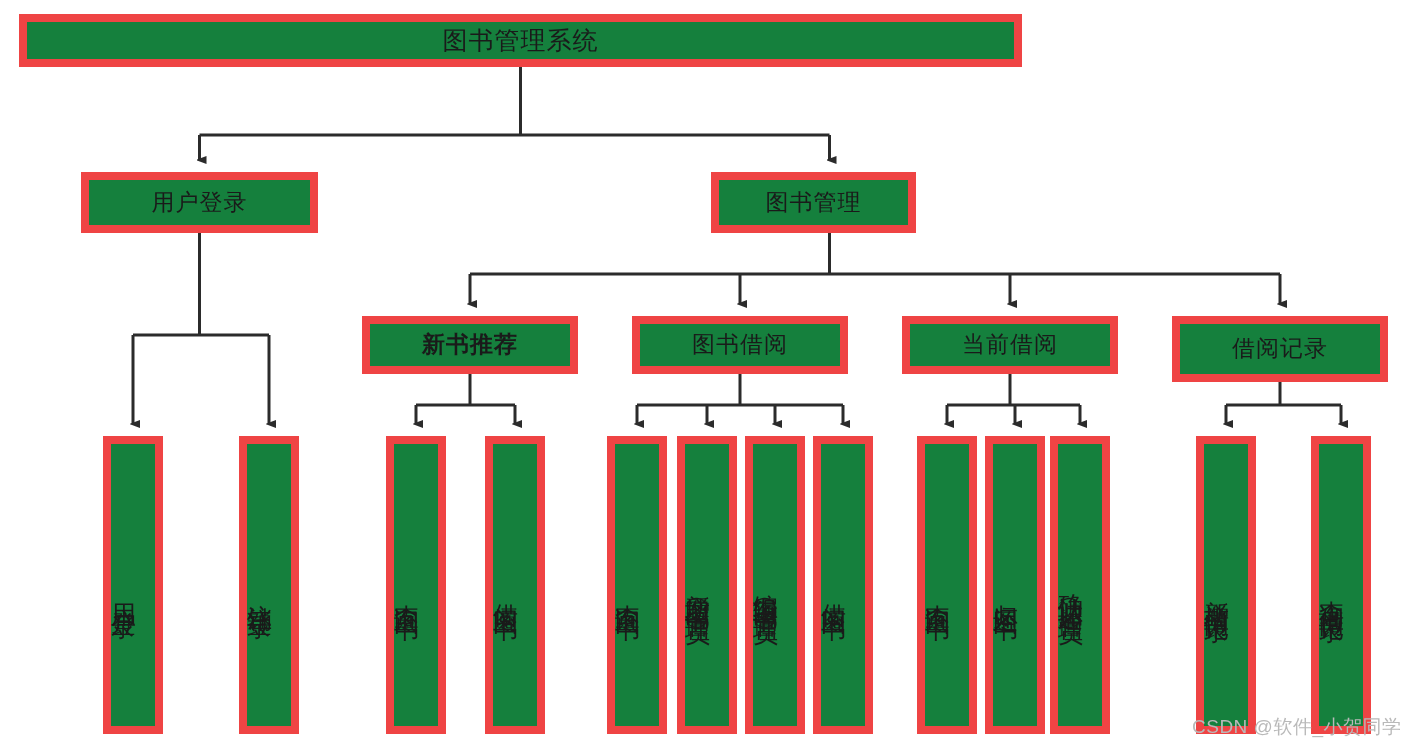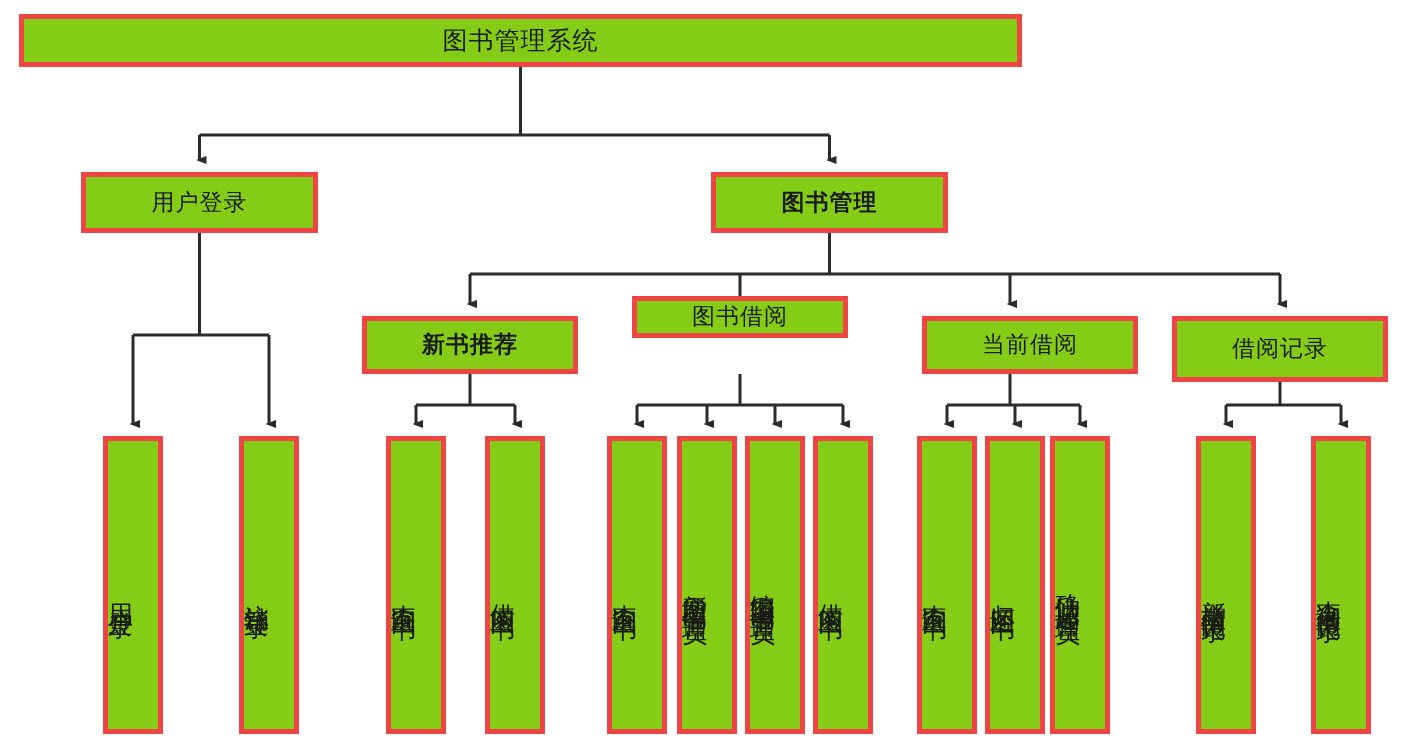--- a/index.html
+++ b/index.html
@@ -26,22 +26,22 @@
   }
   .edge {
     stroke: #2b2b2b;
     stroke-width: 3;
     fill: none;
     stroke-linecap: butt;
   }
   .node-box {
     position: absolute;
     box-sizing: border-box;
-    border: 5px solid #ef4444;
-    background: #84cc16;
+    border: 8px solid #ef4444;
+    background: #15803d;
     display: flex;
     align-items: center;
     justify-content: center;
     color: #1a1a1a;
   }
   .node-label {
     font-size: 23px;
     line-height: 1.1;
     letter-spacing: 1px;
     white-space: nowrap;
@@ -120,30 +120,30 @@
       </g>
   </svg>
 
   <div id="nodes">
       <div class="node-box title" style="left: 19px; top: 14px; width: 1003px; height: 53px;">
         <span class="node-label">图书管理系统</span>
       </div>
       <div class="node-box level2" style="left: 81px; top: 172px; width: 237px; height: 61px;">
         <span class="node-label">用户登录</span>
       </div>
-      <div class="node-box level2" style="left: 711px; top: 172px; width: 237px; height: 61px; font-weight: bold;">
+      <div class="node-box level2" style="left: 711px; top: 172px; width: 205px; height: 61px;">
         <span class="node-label">图书管理</span>
       </div>
       <div class="node-box level3" style="left: 362px; top: 316px; width: 216px; height: 58px; font-weight: bold;">
         <span class="node-label">新书推荐</span>
       </div>
-      <div class="node-box level3" style="left: 632px; top: 296px; width: 216px; height: 42px;">
+      <div class="node-box level3" style="left: 632px; top: 316px; width: 216px; height: 58px;">
         <span class="node-label">图书借阅</span>
       </div>
-      <div class="node-box level3" style="left: 902px; top: 316px; width: 216px; height: 58px; margin-left: 20px;">
+      <div class="node-box level3" style="left: 902px; top: 316px; width: 216px; height: 58px;">
         <span class="node-label">当前借阅</span>
       </div>
       <div class="node-box level3" style="left: 1172px; top: 316px; width: 216px; height: 66px;">
         <span class="node-label">借阅记录</span>
       </div>
       <div class="node-box vertical leaf" style="left: 103px; top: 436px; width: 60px; height: 298px;">
         <span class="node-label">用户登录</span>
       </div>
       <div class="node-box vertical leaf" style="left: 239px; top: 436px; width: 60px; height: 298px;">
         <span class="node-label">注销登录</span>
@@ -176,14 +176,15 @@
         <span class="node-label">确认归还（管理员）</span>
       </div>
       <div class="node-box vertical leaf" style="left: 1196px; top: 436px; width: 60px; height: 298px;">
         <span class="node-label">新增借阅记录</span>
       </div>
       <div class="node-box vertical leaf" style="left: 1311px; top: 436px; width: 60px; height: 298px;">
         <span class="node-label">查询借阅记录</span>
       </div>
     </div>
 
+  <div class="watermark" style="left: 1192px; top: 714px;">CSDN @软件_小贺同学</div>
 
 </div>
 
 </body></html>

